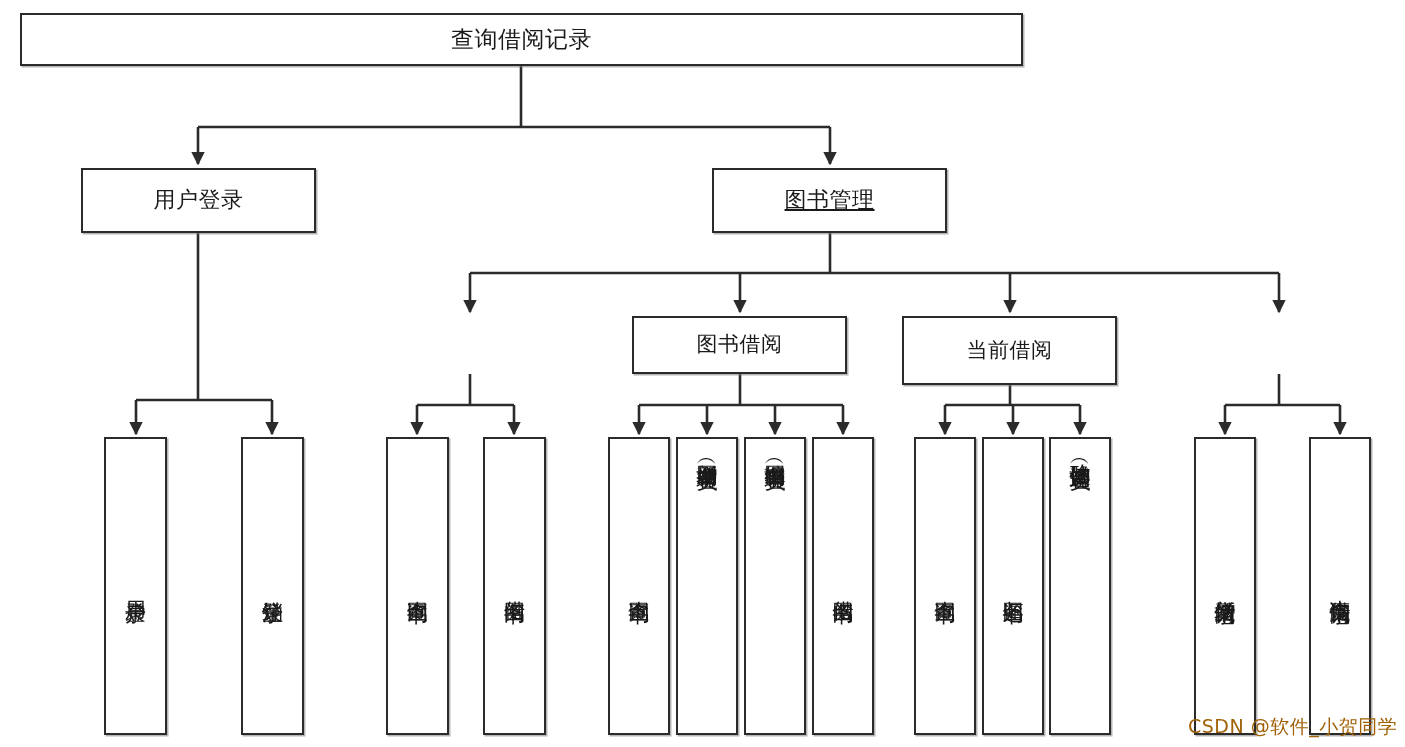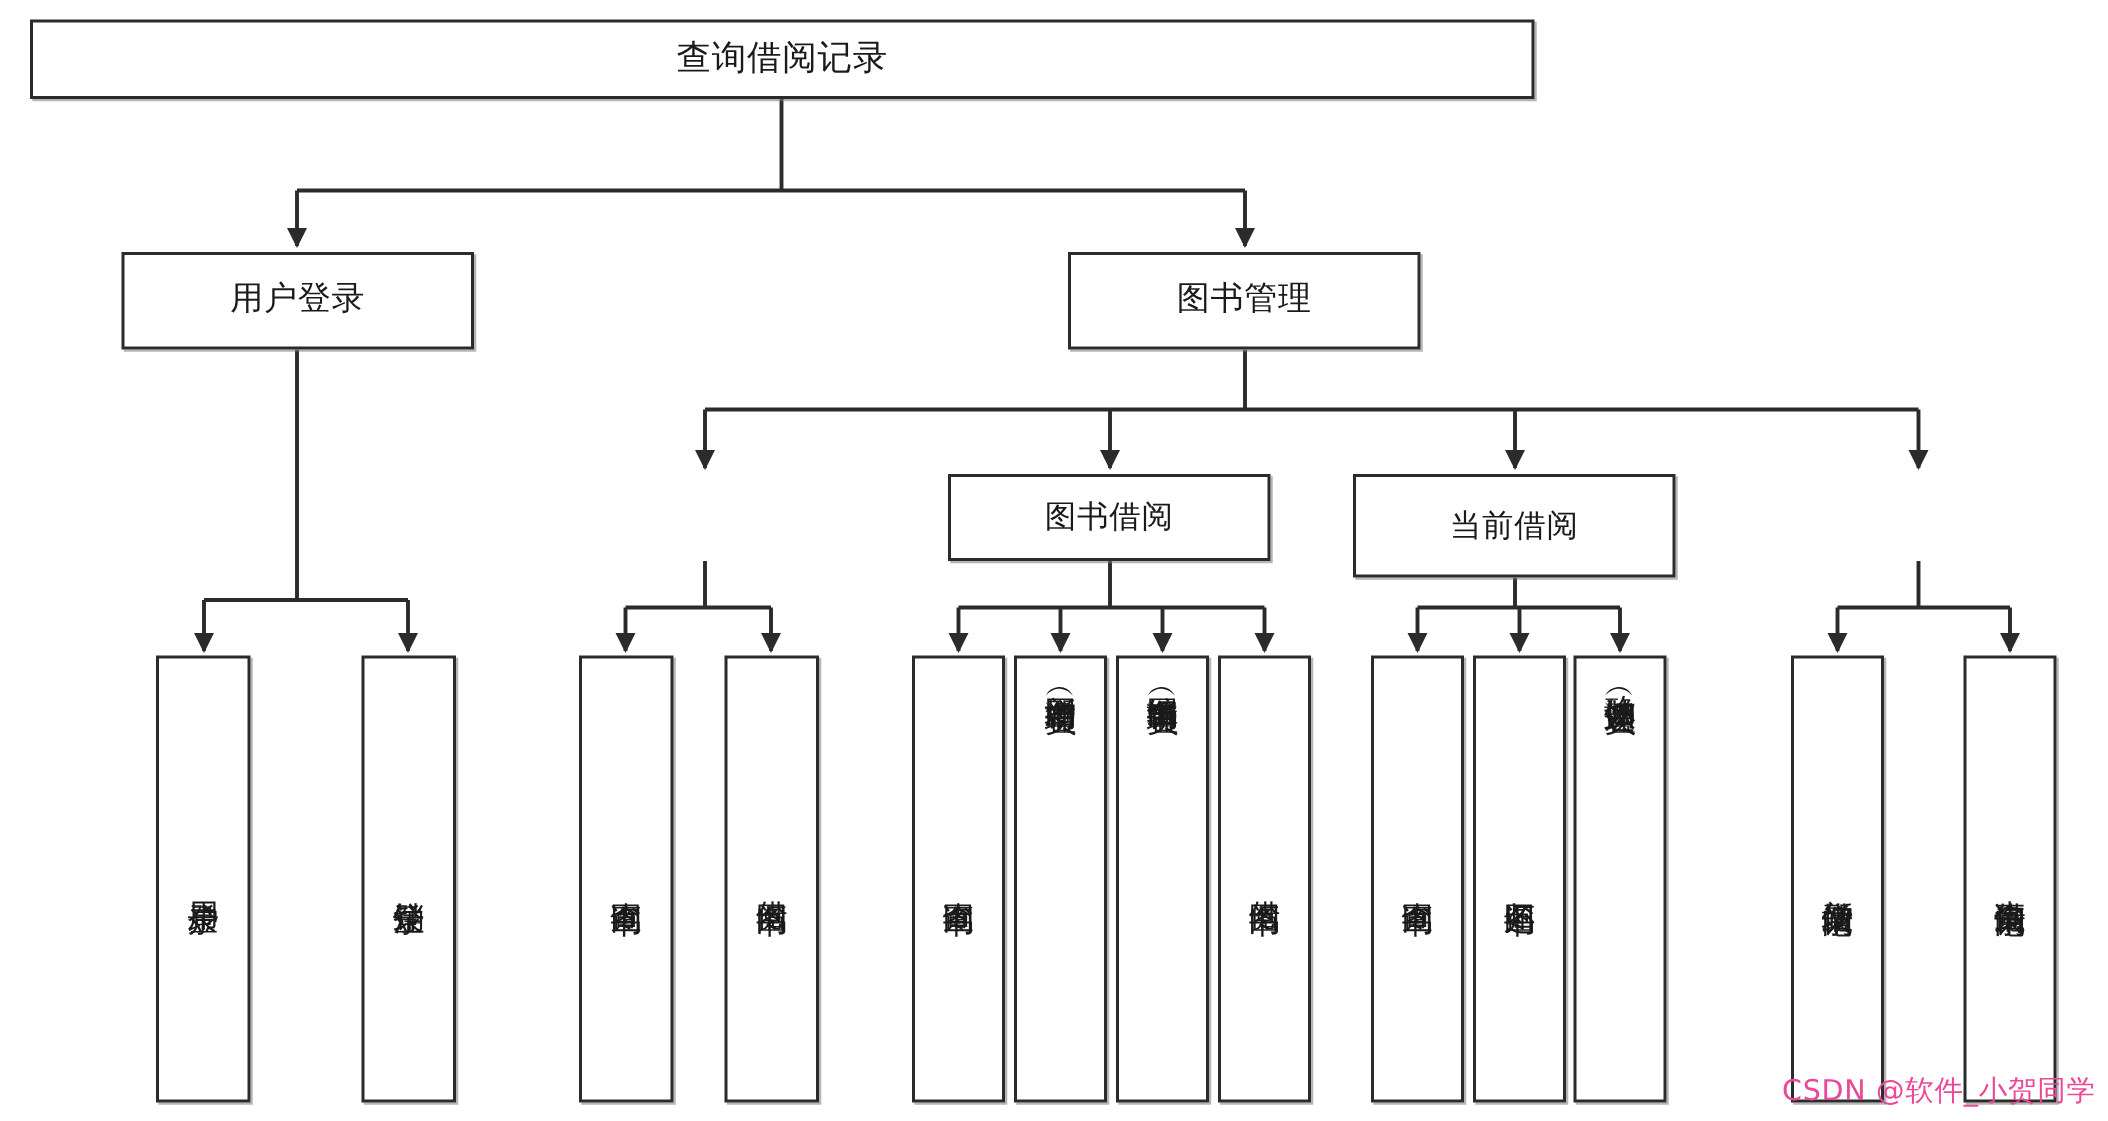--- a/index.html
+++ b/index.html
@@ -59,21 +59,21 @@
     align-items: flex-start;
     padding-top: 8px;
   }
   .node.leaf.short { align-items: center; padding-top: 0; }
 
   #watermark {
     position: absolute;
     left: 1188px;
     top: 714px;
     font-size: 19px;
-    color: #ec4899;
+    color: #a16207;
     white-space: nowrap;
     letter-spacing: 0.5px;
     font-family: "DejaVu Sans", "Liberation Sans", sans-serif;
   }
 </style>
 </head>
 <body>
 
 <div id="canvas">
 
@@ -128,21 +128,21 @@
   </svg>
 
   <div class="node root" style="left:20px; top:13px; width:1003px; height:53px;">
     <span class="node-label">查询借阅记录</span>
   </div>
 
   <div class="node lvl2" style="left:81px; top:168px; width:235px; height:65px;">
     <span class="node-label">用户登录</span>
   </div>
 
-  <div class="node lvl2" style="left:712px; top:168px; width:235px; height:65px;">
+  <div class="node lvl2" style="left:712px; top:168px; width:235px; height:65px;text-decoration:underline;">
     <span class="node-label">图书管理</span>
   </div>
 
 
   <div class="node lvl3" style="left:632px; top:316px; width:215px; height:58px;">
     <span class="node-label">图书借阅</span>
   </div>
 
   <div class="node lvl3" style="left:902px; top:316px; width:215px; height:69px;">
     <span class="node-label">当前借阅</span>

